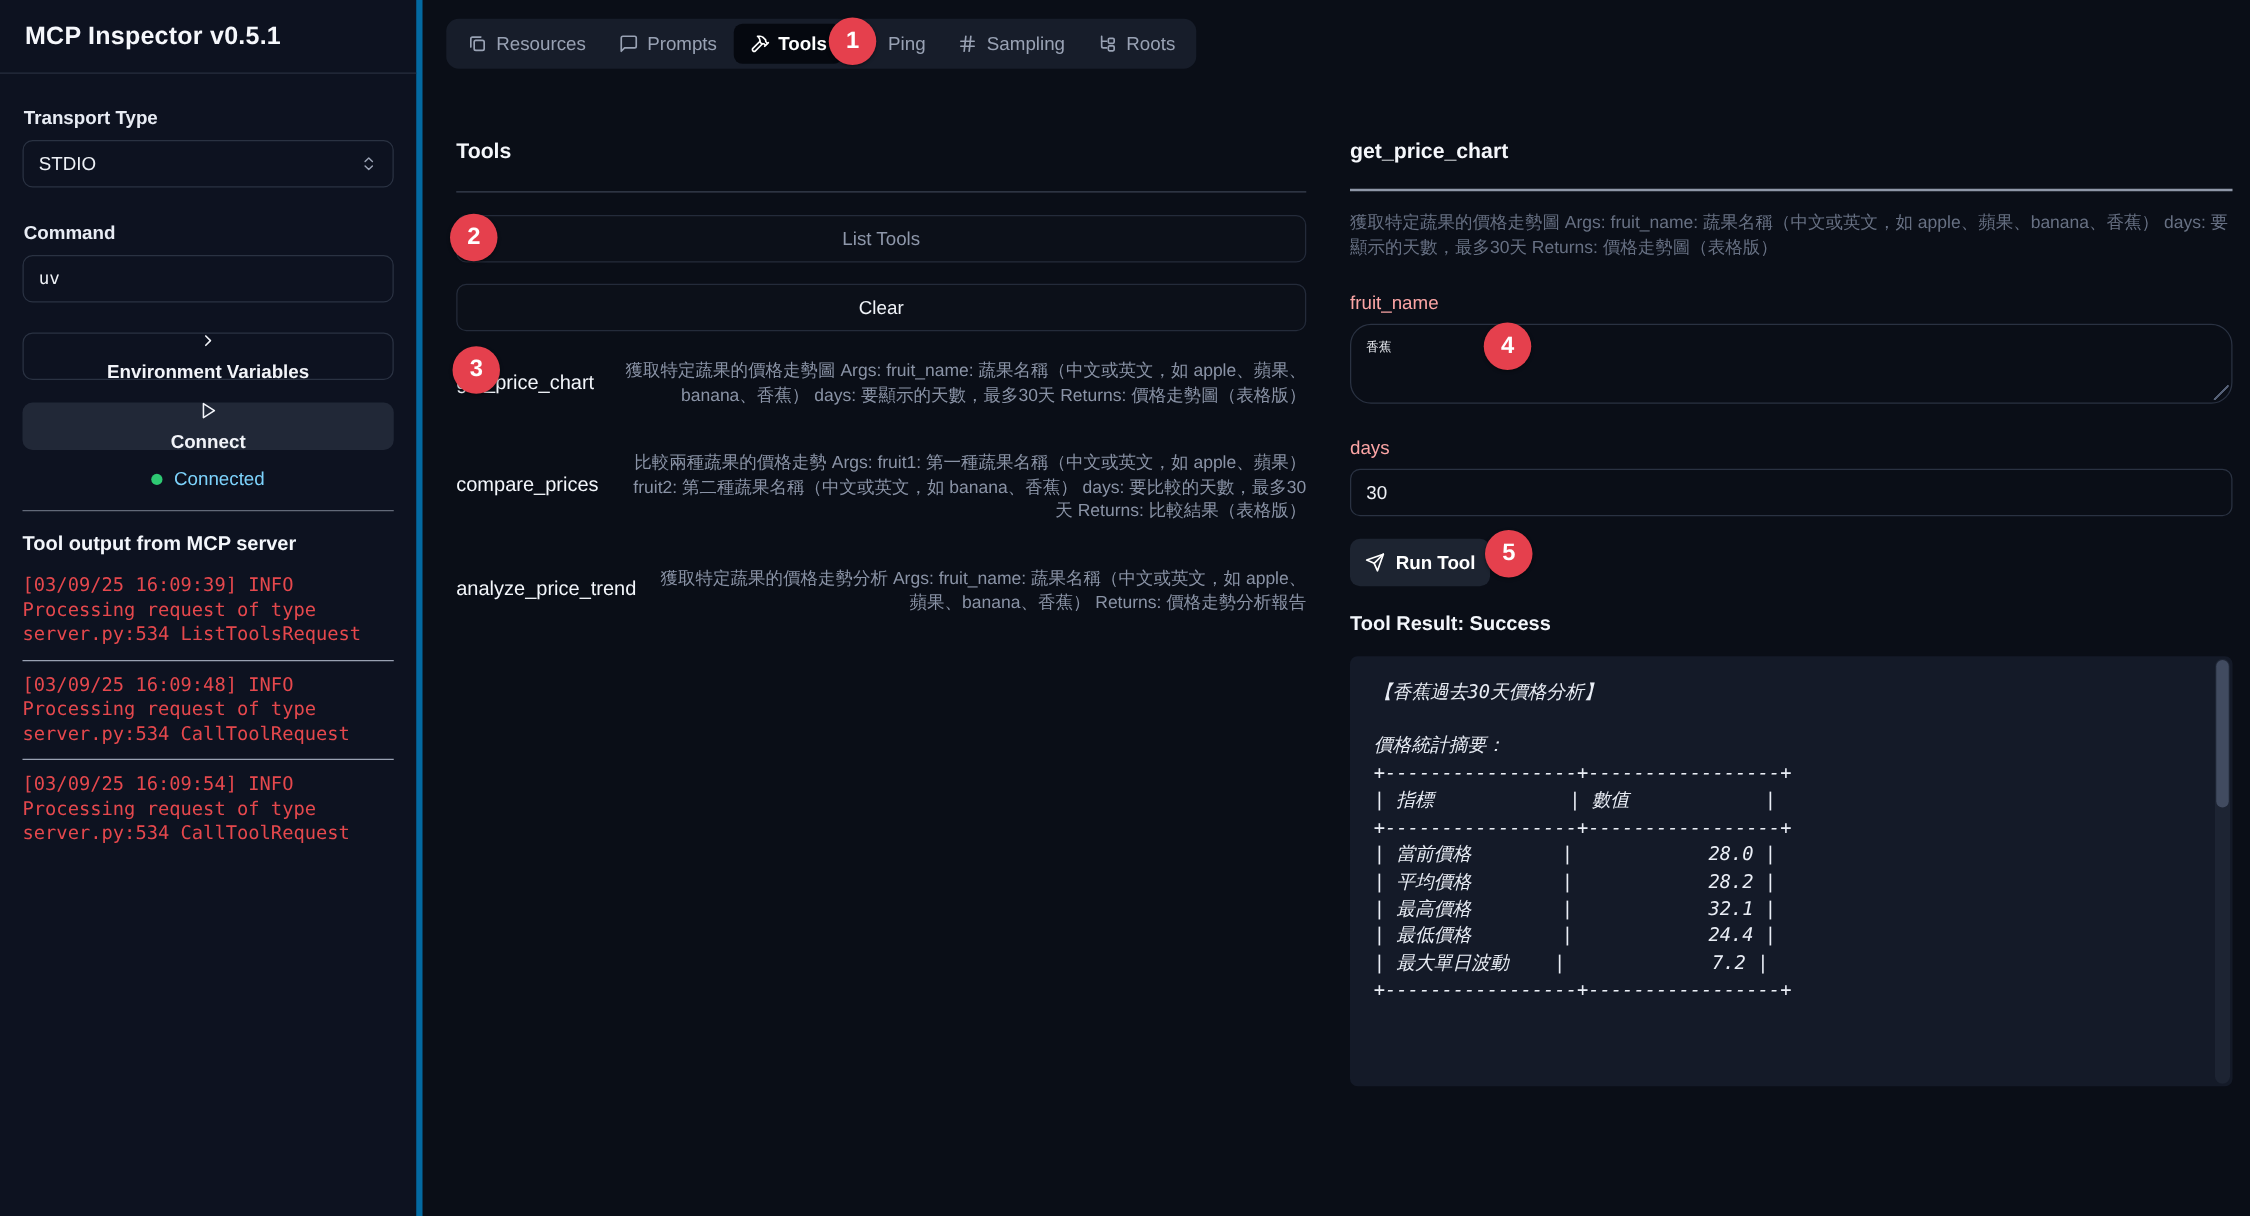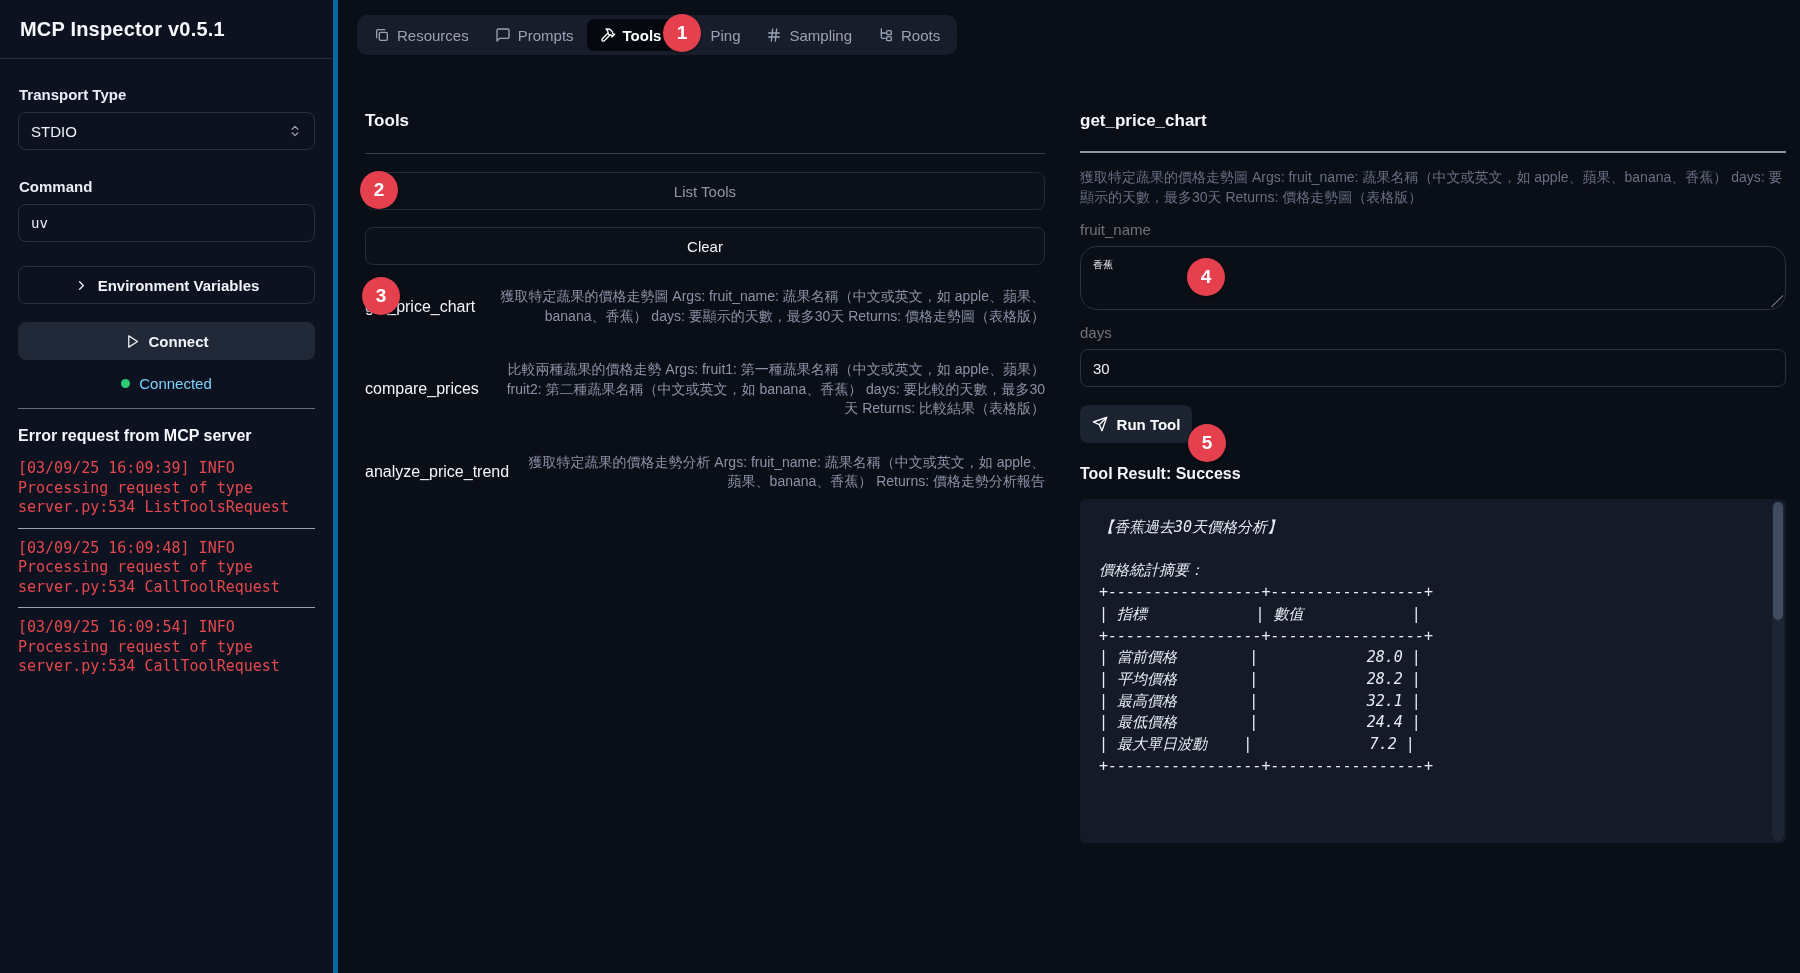--- a/index.html
+++ b/index.html
@@ -19,21 +19,21 @@
   .sidebar-body{padding:27px 18px 0;}
   .field-label{font-size:15px;font-weight:600;color:#e8ecf4;margin:0 0 9px 1px;}
   .group{margin-bottom:28px;}
   .control{box-sizing:border-box;width:100%;height:38px;border:1px solid #2a3242;border-radius:8px;
            background:transparent;color:#eef1f6;display:flex;align-items:center;padding:0 12px;font-size:15px;}
   input.control{outline:none;}
   .mono{font-family:"DejaVu Sans Mono",monospace;font-size:14px;}
   .select-box{cursor:pointer;}
   .select-box .sel-val{flex:1;}
   .btn{box-sizing:border-box;width:100%;height:38px;border-radius:8px;display:flex;align-items:center;
-       justify-content:center;gap:9px;font-size:15px;font-weight:600;color:#f2f4f9;cursor:pointer;}
+       justify-content:center;gap:9px;font-size:15px;font-weight:600;color:#f2f4f9;cursor:pointer;flex-direction:column;}
   .btn-outline{border:1px solid #2a3242;background:transparent;margin-top:-4px;}
   .btn-solid{background:#212837;border:none;margin-top:18px;}
   .status-row{display:flex;align-items:center;justify-content:center;gap:9px;color:#7dd3fc;
               font-size:15px;margin-top:15px;}
   .dot{width:9px;height:9px;border-radius:50%;background:var(--success-green);}
   .sidebar-divider{border:none;border-top:1px solid #aab1c1;opacity:.55;margin:16px 0 0;}
   .error-heading{font-size:16px;font-weight:700;margin:18px 0 0;color:#f3f6fb;}
   .log-list{margin-top:14px;}
   .log{font-family:"DejaVu Sans Mono",monospace;font-size:15px;line-height:19.5px;color:var(--log-red);
        word-break:break-word;}
@@ -66,21 +66,21 @@
   .wide-btn.bright{color:#f1f4f9;margin-top:17px;}
   .tool-list{margin-top:22px;}
   .tool-row{display:flex;align-items:center;gap:14px;margin-bottom:34px;cursor:pointer;}
   .tool-name{font-size:16px;color:#f3f6fb;white-space:nowrap;}
   .tool-desc{flex:1;text-align:right;font-size:14px;line-height:19.5px;color:#8a93a6;}
 
   
   .detail-pane{position:absolute;left:1080px;top:110px;width:706px;}
   .detail-divider{border:none;border-top:2px solid #8f97a8;margin:19px 0 0;}
   .detail-desc{margin-top:14px;font-size:14px;line-height:20px;color:#677083;}
-  .input-label{margin-top:14px;font-size:15px;color:#737373;}
+  .input-label{margin-top:27px;font-size:15px;color:#fca5a5;}
   .textarea-wrap{position:relative;margin-top:8px;}
   .ta{box-sizing:border-box;width:100%;height:64px;background:transparent;border:1px solid #2a3242;
       border-radius:17px;color:#eef1f6;font-size:10px;font-family:"Liberation Sans",sans-serif;
       padding:11px 12px;resize:none;outline:none;display:block;}
   .resize-grip{position:absolute;right:3px;bottom:3px;width:12px;height:12px;
       background:linear-gradient(135deg,transparent 46%,#556076 46%,#556076 56%,transparent 56%);}
   .short-input{margin-top:8px;}
   .run-btn{margin-top:18px;width:112px;height:38px;background:#1d2431;border:none;border-radius:8px;
            color:#fff;font-size:15px;font-weight:600;display:flex;align-items:center;justify-content:center;
            gap:9px;cursor:pointer;font-family:"Liberation Sans",sans-serif;}
@@ -142,21 +142,21 @@
         <span>Connect</span>
       </div>
 
       <div class="status-row">
         <span class="dot"></span>
         <span>Connected</span>
       </div>
 
       <hr class="sidebar-divider">
 
-      <div class="error-heading">Error request from MCP server</div>
+      <div class="error-heading">Tool output from MCP server</div>
 
       <div class="log-list">
         <div class="log">[03/09/25 16:09:39] INFO Processing request of type server.py:534 ListToolsRequest</div>
         <div class="log">[03/09/25 16:09:48] INFO Processing request of type server.py:534 CallToolRequest</div>
         <div class="log">[03/09/25 16:09:54] INFO Processing request of type server.py:534 CallToolRequest</div>
       </div>
     </div>
   </div>
 
   <div class="tabbar">

